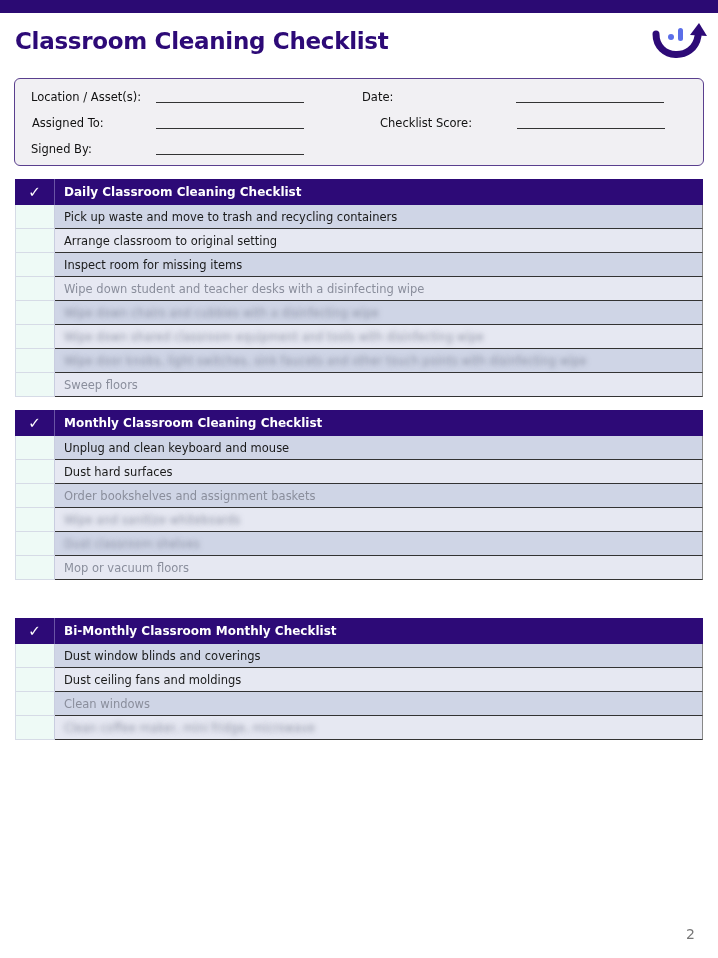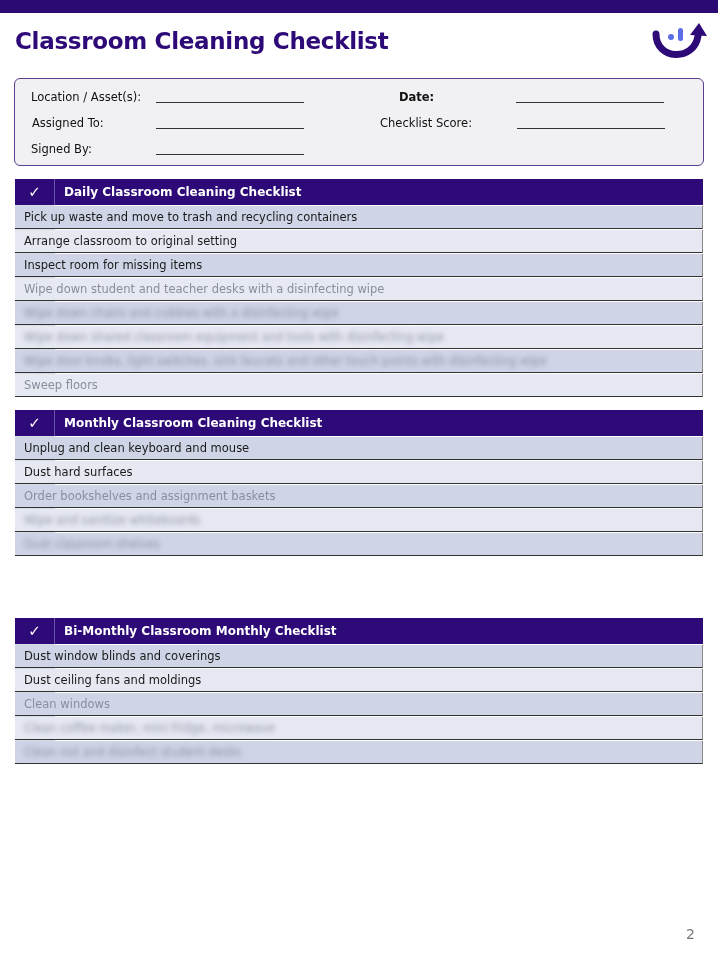--- a/index.html
+++ b/index.html
@@ -7,21 +7,21 @@
   .topbar { position: absolute; left: 0; top: 0; width: 718px; height: 13px; background: #2b0a73; }
   .title { position: absolute; left: 15px; top: 28px; font-size: 23px; font-weight: bold; color: #2d0a77; letter-spacing: -0.3px; }
   .logo { position: absolute; left: 650px; top: 20px; width: 58px; height: 40px; }
   .info-box { position: absolute; left: 14px; top: 78px; width: 690px; height: 88px; border: 1.5px solid #5a3f8e; border-radius: 6px; background: #f1f0f3; padding-left: 38px; }
   .field { position: absolute; font-size: 11.5px; color: #111; }
   .field-line { position: absolute; height: 1px; background: #333; }
   .section { position: absolute; left: 15px; width: 688px; }
   .sec-header { display: flex; height: 26px; background: #2d0a77; color: #fff; }
   .sec-check { width: 40px; display: flex; align-items: center; justify-content: center; font-size: 15px; font-weight: bold; border-right: 1px solid #6a54a5; }
   .sec-title { padding-left: 9px; display: flex; align-items: center; font-size: 12px; font-weight: bold; }
-  .row { display: flex; height: 24px; flex-direction: column; }
+  .row { display: flex; height: 24px; }
   .row-check { width: 40px; background: #eefaf6; border-right: 1px solid #c9cde0; border-bottom: 1px solid #d6dbe6; border-left: 1px solid #d6dbe6; }
   .row-text { flex: 1; display: flex; align-items: center; padding-left: 9px; font-size: 11.5px; color: #1a1a1a; border-bottom: 1px solid #333; border-right: 1px solid #888; }
   .row:nth-child(odd) .row-text { background: #cfd5e6; }
   .row:nth-child(even) .row-text { background: #e6e8f2; }
   .row.blur .row-text { color: #8a8e9c; }
   .row.blur.heavy .row-text { color: transparent; text-shadow: 0 0 5px rgba(110,115,135,0.7); }
   .page-num { position: absolute; left: 686px; top: 926px; font-size: 14px; color: #777; }
 </style>
 </head>
 <body>
@@ -31,21 +31,21 @@
 <svg class="logo" viewBox="0 0 58 40">
   <path d="M6 14 C6 40, 44 42, 48 16" fill="none" stroke="#2d0a77" stroke-width="7" stroke-linecap="round"></path>
   <polygon points="40,15 49,3 57,16" fill="#2d0a77"></polygon>
   <circle cx="21" cy="17" r="3" fill="#5b6ee8"></circle>
   <rect x="28" y="8" width="5" height="13" rx="2.5" fill="#5b6ee8"></rect>
 </svg>
 
 <div class="info-box">
   <span class="field" style="left:16px;top:11px;">Location / Asset(s):</span>
   <div class="field-line" style="left:141px;top:23px;width:148px;"></div>
-  <span class="field" style="left:384px;top:11px;font-weight:bold;">Date:</span>
+  <span class="field" style="left:347px;top:11px;">Date:</span>
   <div class="field-line" style="left:501px;top:23px;width:148px;"></div>
   <span class="field" style="left:17px;top:37px;">Assigned To:</span>
   <div class="field-line" style="left:141px;top:49px;width:148px;"></div>
   <span class="field" style="left:365px;top:37px;">Checklist Score:</span>
   <div class="field-line" style="left:502px;top:49px;width:148px;"></div>
   <span class="field" style="left:16px;top:63px;">Signed By:</span>
   <div class="field-line" style="left:141px;top:75px;width:148px;"></div>
 </div>
 
 <div class="section" style="top:179px;">
@@ -108,20 +108,24 @@
         <div class="row-text">Order bookshelves and assignment baskets</div>
       </div>
     <div class="row blur heavy">
         <div class="row-check"></div>
         <div class="row-text">Wipe and sanitize whiteboards</div>
       </div>
     <div class="row blur heavy">
         <div class="row-check"></div>
         <div class="row-text">Dust classroom shelves</div>
       </div>
+    <div class="row blur">
+        <div class="row-check"></div>
+        <div class="row-text">Mop or vacuum floors</div>
+      </div>
   </div>
 </div>
 
 <div class="section" style="top:618px;">
   <div class="sec-header">
     <div class="sec-check">✓</div>
     <div class="sec-title">Bi-Monthly Classroom Monthly Checklist</div>
   </div>
   <div class="rows">
     <div class="row">
@@ -133,20 +137,16 @@
         <div class="row-text">Dust ceiling fans and moldings</div>
       </div>
     <div class="row blur">
         <div class="row-check"></div>
         <div class="row-text">Clean windows</div>
       </div>
     <div class="row blur heavy">
         <div class="row-check"></div>
         <div class="row-text">Clean coffee maker, mini fridge, microwave</div>
       </div>
-    <div class="row blur heavy">
-        <div class="row-check"></div>
-        <div class="row-text">Clean out and disinfect student desks</div>
-      </div>
   </div>
 </div>
 
 <div class="page-num">2</div>
 
 </body></html>

